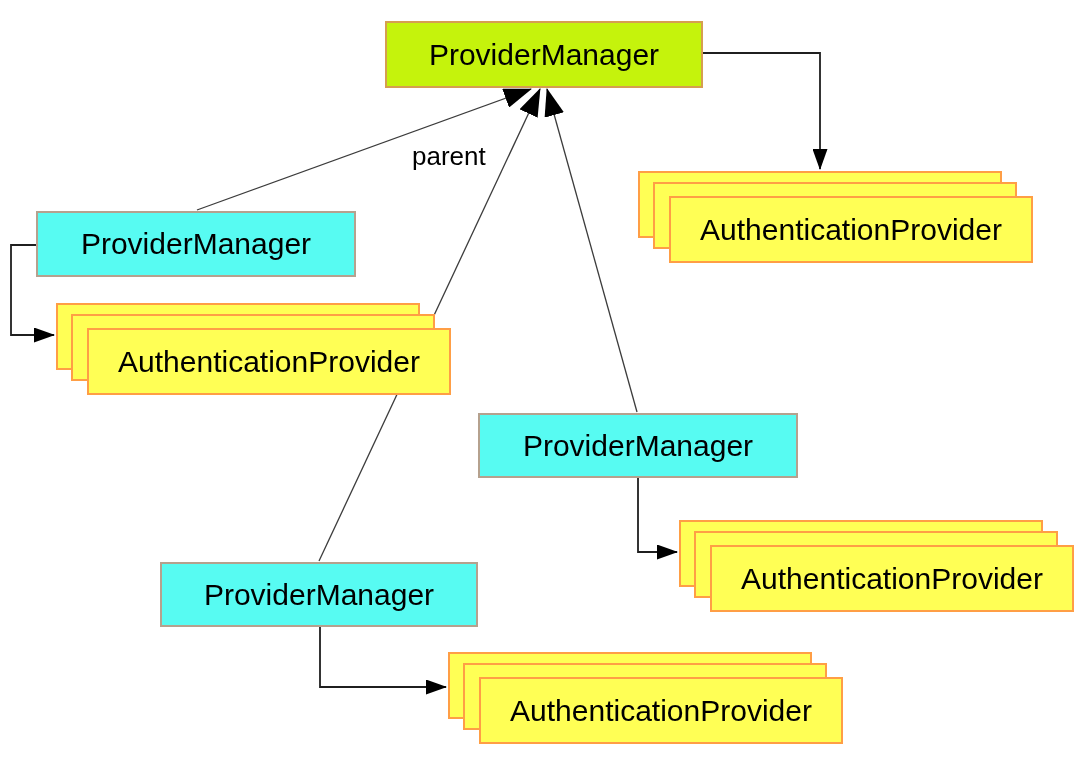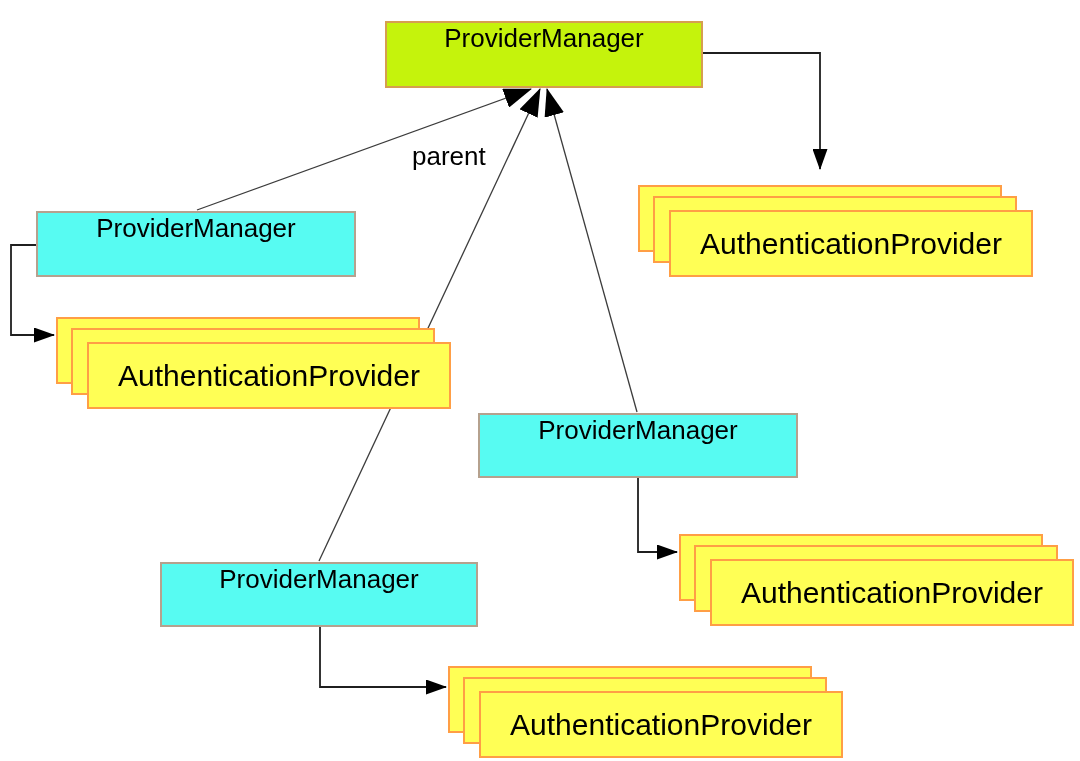--- a/index.html
+++ b/index.html
@@ -32,22 +32,23 @@
     stroke-width: 1.8;
     fill: none;
   }
   .arrowhead { fill: var(--c-arrow, #000000); }
 
   .node {
     position: absolute;
     z-index: 2;
     box-sizing: border-box;
     display: flex;
+    align-items: center;
     justify-content: center;
-    font-size: 26px;
+    font-size: 30px;
     color: var(--c-text, #000000);
     white-space: nowrap;
   }
   .node.root {
     background: var(--c-root-fill, #c5f30c);
     border: 2px solid var(--c-root-border, #d69e50);
   }
   .node.manager {
     background: var(--c-manager-fill, #57fbf2);
     border: 2px solid var(--c-manager-border, #b5a18e);
@@ -62,21 +63,20 @@
     width: 364px;
     height: 67px;
     background: var(--c-provider-fill, #ffff55);
     border: 2px solid var(--c-provider-border, #ff9e45);
     display: flex;
     align-items: center;
     justify-content: center;
     font-size: 30px;
     color: var(--c-text, #000000);
     white-space: nowrap;
-    margin-top: 14px;
   }
   .stack .l1 { left: 0;    top: 0; }
   .stack .l2 { left: 15px; top: 11px; }
   .stack .l3 { left: 31px; top: 25px; }
 
   .edge-label {
     position: absolute;
     z-index: 3;
     font-size: 26px;
     color: var(--c-text, #000000);

